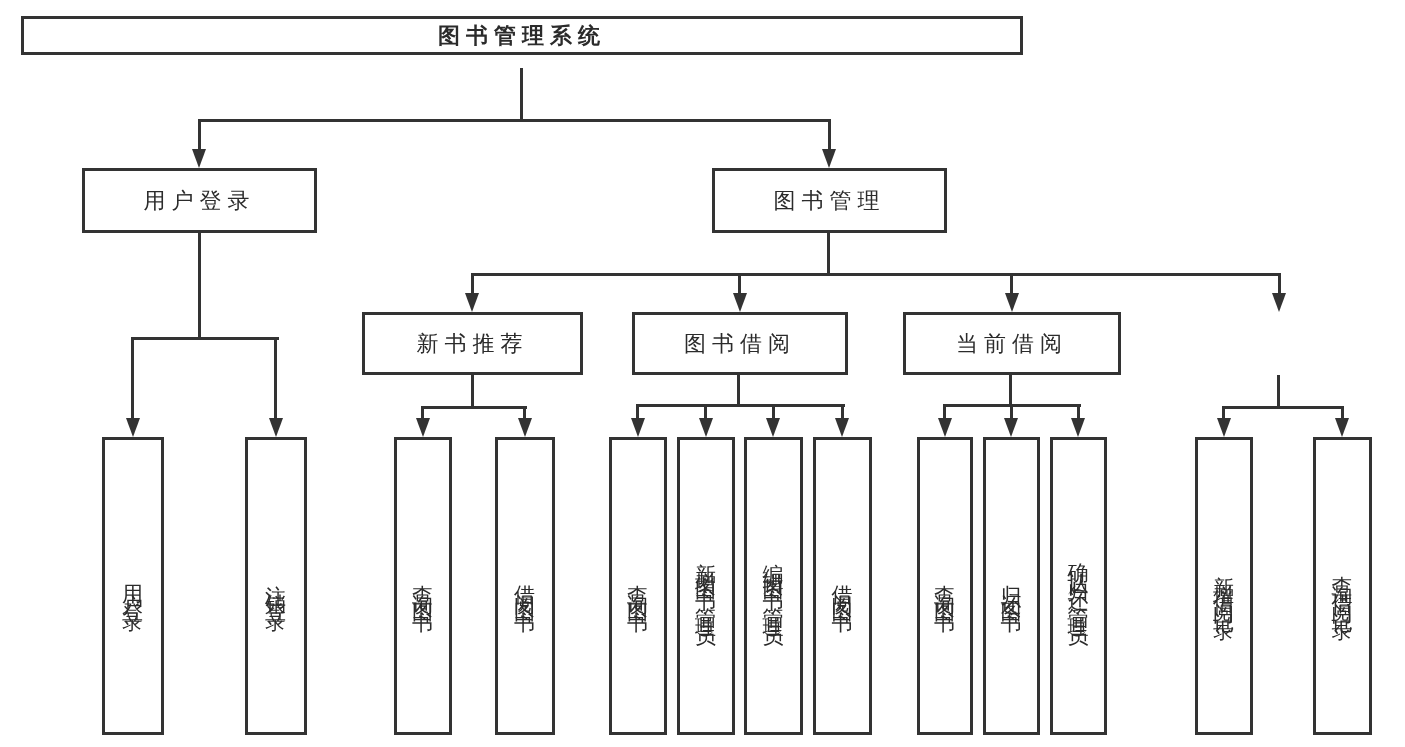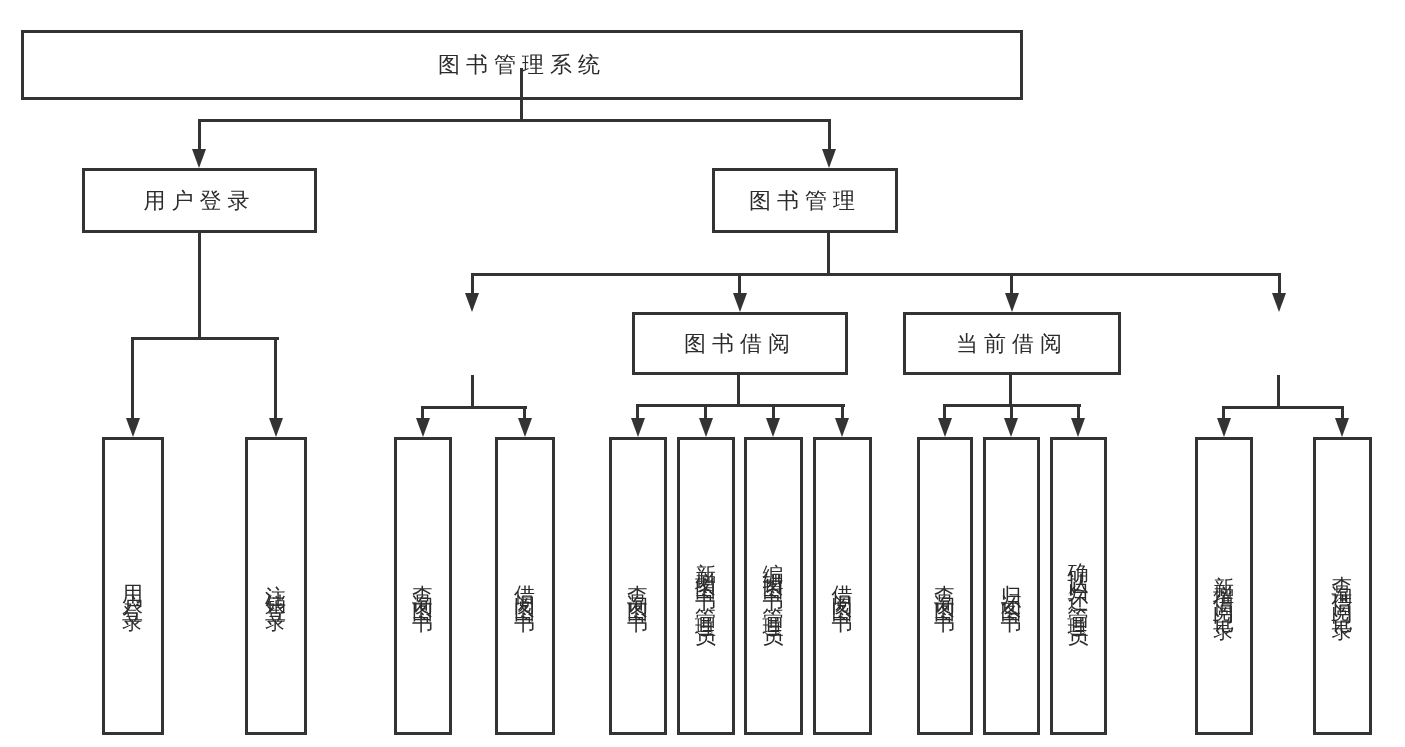--- a/index.html
+++ b/index.html
@@ -43,35 +43,35 @@
     position:absolute;right:8px;bottom:5px;
     font-size:21px;color:var(--wm);opacity:.8;letter-spacing:1px;
     white-space:nowrap;
   }
 </style>
 </head>
 <body>
 
 <div class="canvas">
 
-  <div class="box" style="left:21px;top:30px;width:1002px;height:70px;">
+  <div class="box" style="left:21px;top:16px;width:1002px;height:39px;font-weight:bold;">
     <span>图书管理系统</span>
   </div>
 
   <div class="v" style="left:520px;top:68px;height:51px;"></div>
   <div class="h" style="left:198px;top:119px;width:633px;"></div>
   <div class="v" style="left:198px;top:119px;height:31px;"></div>
   <div class="v" style="left:828px;top:119px;height:31px;"></div>
   <div class="a" style="left:192px;top:149px;"></div>
   <div class="a" style="left:822px;top:149px;"></div>
 
   <div class="box" style="left:82px;top:168px;width:235px;height:65px;">
     <span>用户登录</span>
   </div>
-  <div class="box" style="left:712px;top:168px;width:186px;height:65px;align-items:center;">
+  <div class="box" style="left:712px;top:168px;width:235px;height:65px;align-items:center;">
     <span>图书管理</span>
   </div>
 
   <div class="v" style="left:198px;top:233px;height:104px;"></div>
   <div class="h" style="left:132px;top:337px;width:147px;"></div>
   <div class="v" style="left:131px;top:337px;height:82px;"></div>
   <div class="v" style="left:274px;top:337px;height:82px;"></div>
   <div class="a" style="left:126px;top:418px;"></div>
   <div class="a" style="left:269px;top:418px;"></div>
 
@@ -79,20 +79,23 @@
   <div class="h" style="left:471px;top:273px;width:810px;"></div>
   <div class="v" style="left:471px;top:273px;height:22px;"></div>
   <div class="v" style="left:738px;top:273px;height:22px;"></div>
   <div class="v" style="left:1010px;top:273px;height:22px;"></div>
   <div class="v" style="left:1278px;top:273px;height:22px;"></div>
   <div class="a" style="left:465px;top:293px;"></div>
   <div class="a" style="left:733px;top:293px;"></div>
   <div class="a" style="left:1005px;top:293px;"></div>
   <div class="a" style="left:1272px;top:293px;"></div>
 
+  <div class="box" style="left:362px;top:312px;width:221px;height:63px;">
+    <span>新书推荐</span>
+  </div>
   <div class="box" style="left:903px;top:312px;width:218px;height:63px;">
     <span>当前借阅</span>
   </div>
   <div class="box" style="left:632px;top:312px;width:216px;height:63px;">
     <span>图书借阅</span>
   </div>
 
   <div class="v" style="left:471px;top:375px;height:31px;"></div>
   <div class="h" style="left:422px;top:406px;width:105px;"></div>
   <div class="v" style="left:421px;top:406px;height:13px;"></div>

